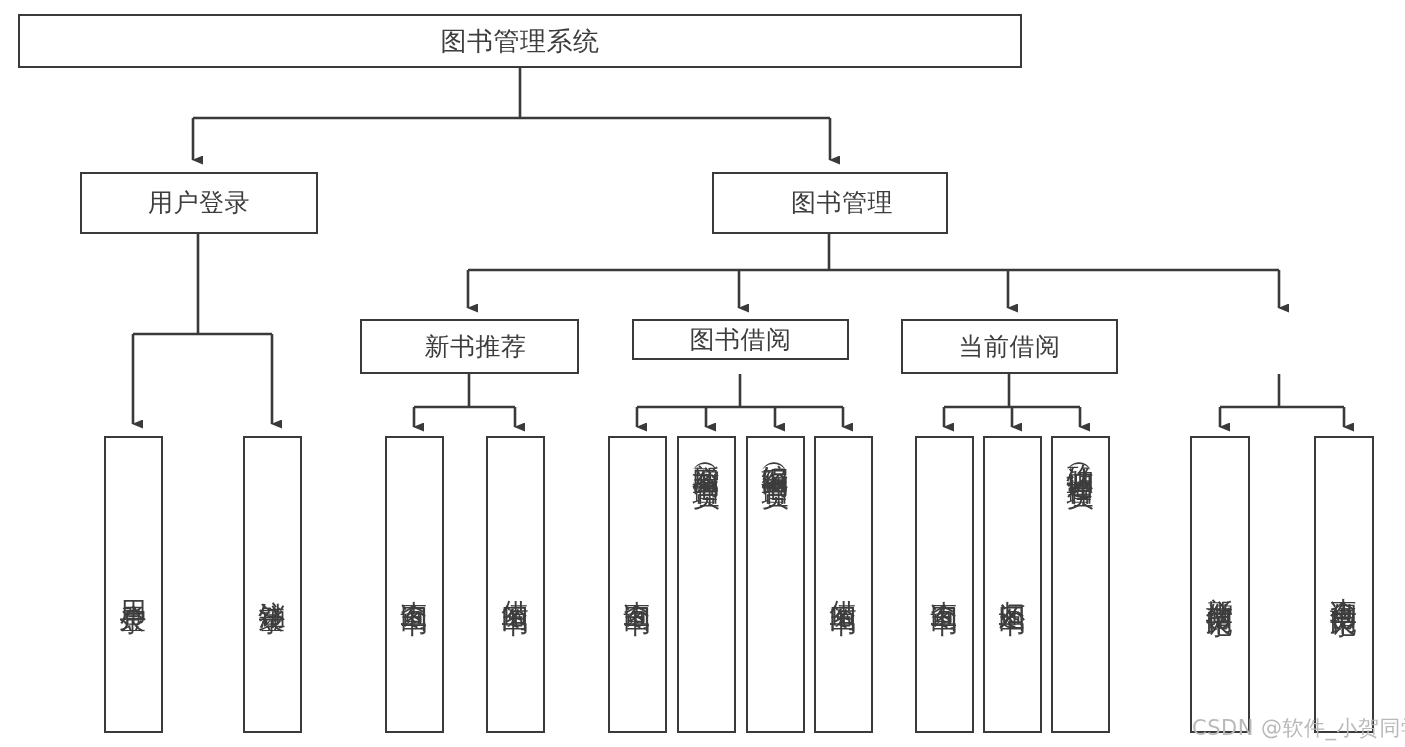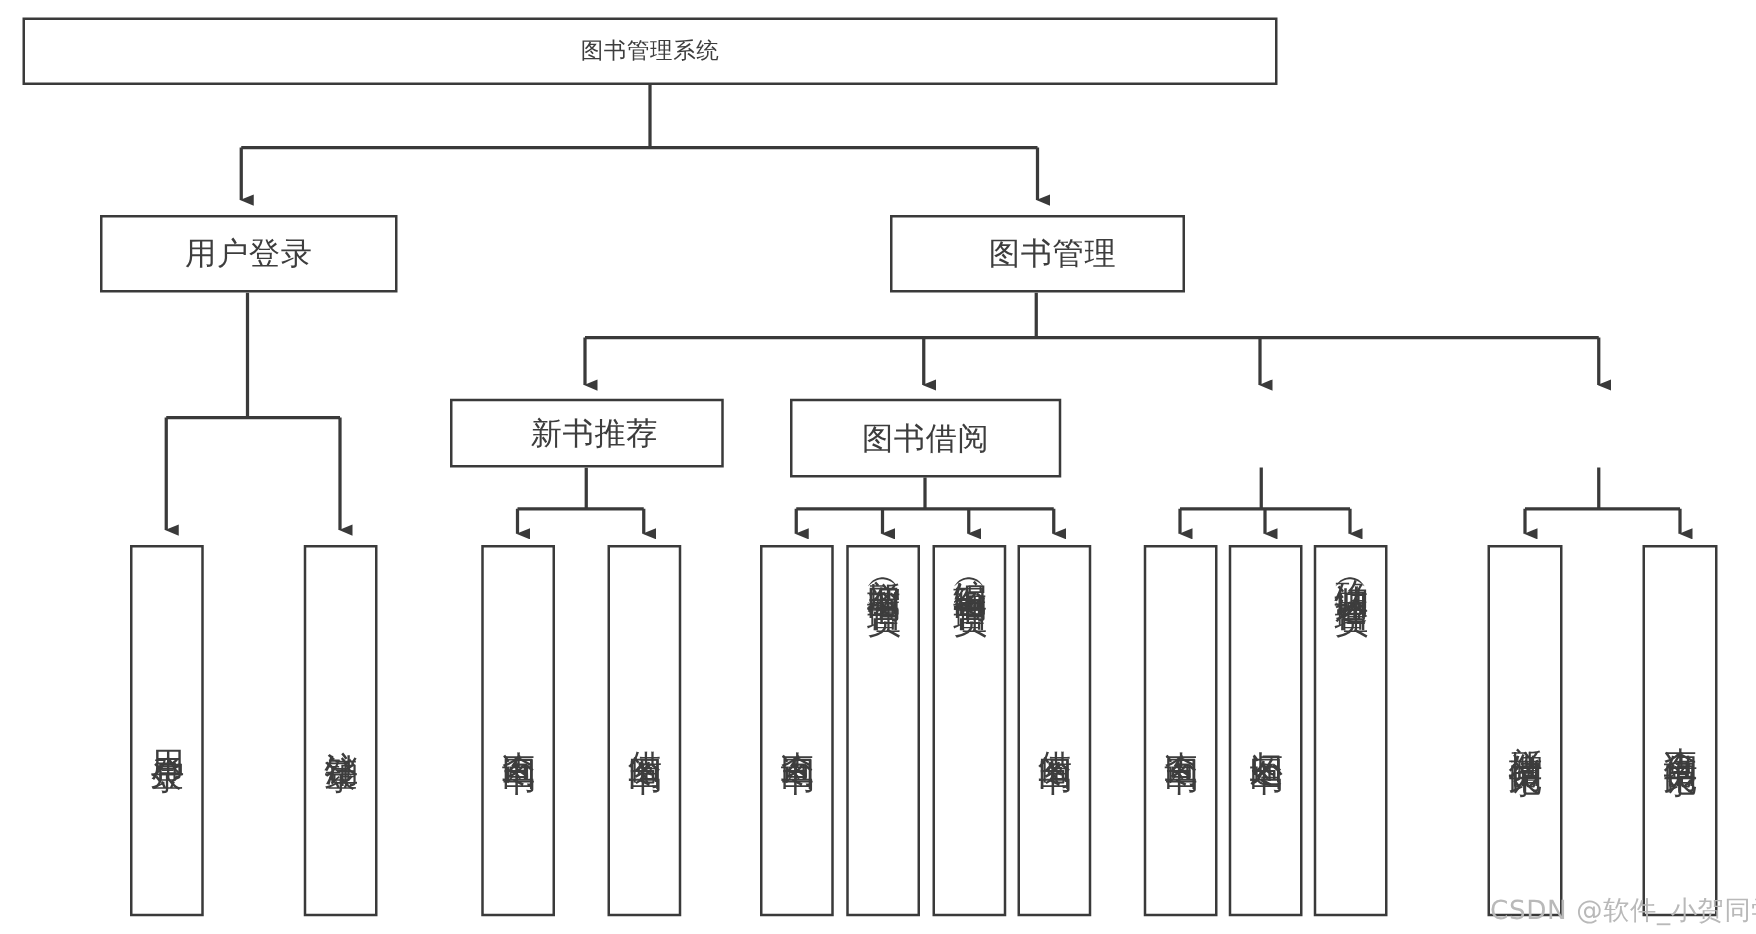--- a/index.html
+++ b/index.html
@@ -40,21 +40,21 @@
     line-height: 1.02;
     letter-spacing: 0.5px;
     color: #3d3d3d;
   }
   
   .node.horiz .lbl {
     font-size: 25px;
     white-space: nowrap;
   }
   .node.root .lbl {
-    font-size: 18px;
+    font-size: 26px;
   }
   
   .node.vert {
     align-items: flex-start;
     justify-content: center;
     padding-top: 4px;
   }
   .node.vert .lbl {
     writing-mode: vertical-rl;
     text-orientation: upright;
@@ -137,22 +137,25 @@
   <div class="node horiz" style="left:80px; top:172px; width:238px; height:62px;">
     <span class="lbl">用户登录</span>
   </div>
   <div class="node horiz" style="left:712px; top:172px; width:236px; height:62px;padding-left:24px;">
     <span class="lbl">图书管理</span>
   </div>
 
   <div class="node horiz" style="left:360px; top:319px; width:219px; height:55px;padding-left:12px;">
     <span class="lbl">新书推荐</span>
   </div>
-  <div class="node horiz" style="left:632px; top:319px; width:217px; height:63px;">
+  <div class="node horiz" style="left:632px; top:319px; width:217px; height:41px;">
     <span class="lbl">图书借阅</span>
+  </div>
+  <div class="node horiz" style="left:901px; top:319px; width:217px; height:55px;">
+    <span class="lbl">当前借阅</span>
   </div>
 
   <div class="node vert mid" style="left:104px; top:436px; width:59px; height:297px;">
     <span class="lbl">用户登录</span>
   </div>
   <div class="node vert mid" style="left:243px; top:436px; width:59px; height:297px;">
     <span class="lbl">注销登录</span>
   </div>
 
   <div class="node vert mid" style="left:385px; top:436px; width:59px; height:297px;">

